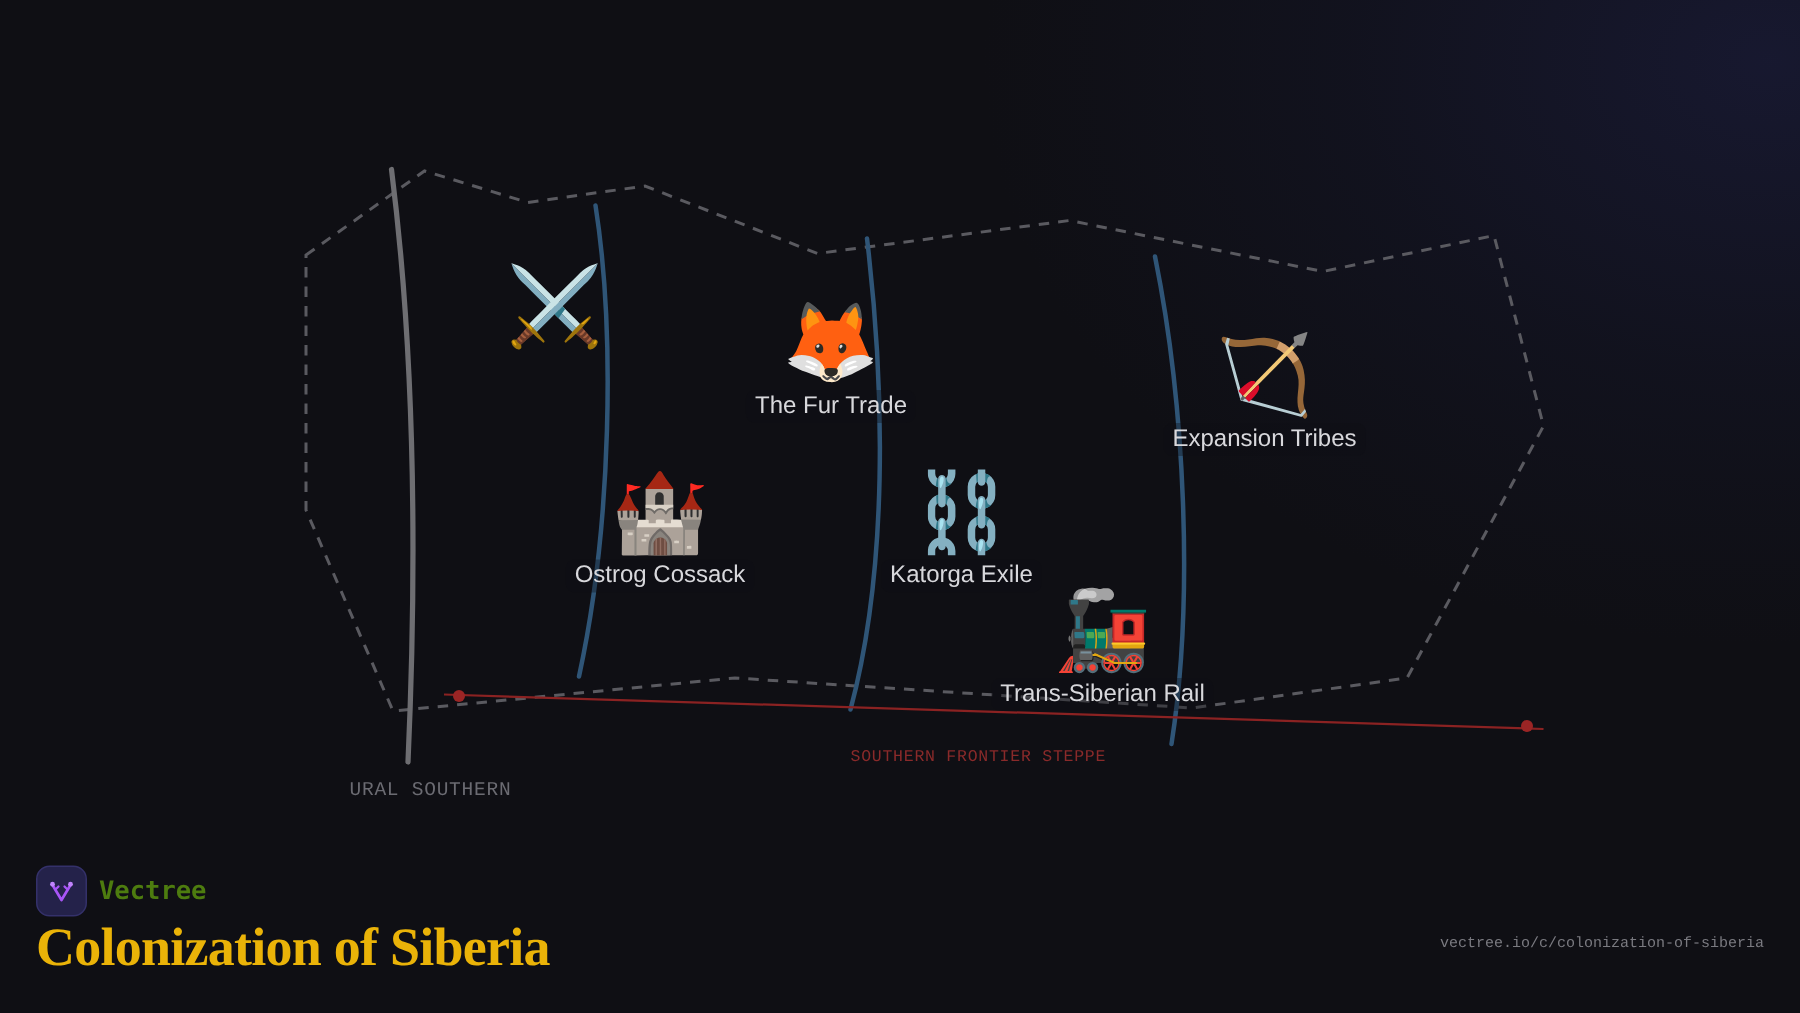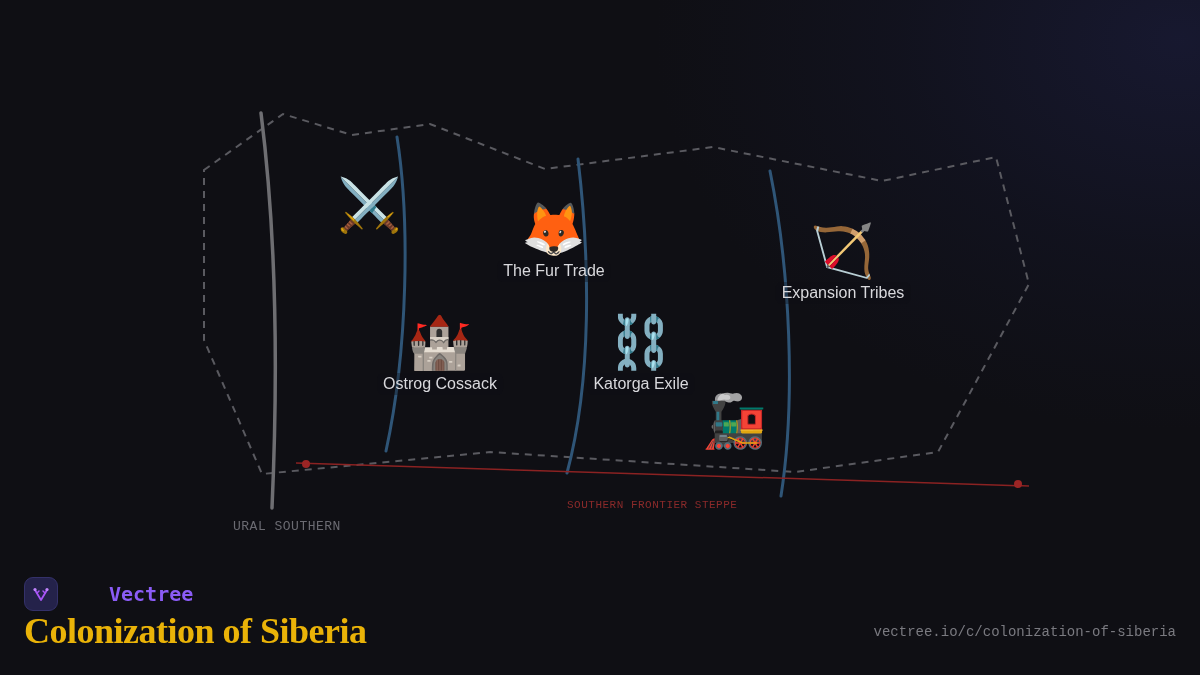--- a/index.html
+++ b/index.html
@@ -48,33 +48,33 @@
     display: flex; align-items: center; gap: 8px;
   }
   .logo {
     width: 34px; height: 34px; border-radius: 9px;
     background: #24224a;
     border: 1px solid #34316a;
     display: flex; align-items: center; justify-content: center;
   }
   .brand-name {
     font-family: "DejaVu Sans Mono", monospace;
-    font-weight: bold; font-size: 20px; color: #8b5cf6; margin-left: 43px;
+    font-weight: bold; font-size: 17px; color: #4d7c0f;
   }
   .title {
     position: absolute; left: 24px; top: 610px;
     font-family: Liberation Serif, serif;
     font-weight: bold; font-size: 36px; color: #eab308;
     letter-spacing: -0.5px;
     white-space: nowrap;
   }
   .url {
     position: absolute; right: 24px; top: 624px;
     font-family: "Liberation Mono", monospace;
-    font-size: 14px; color: #7a7a80;
+    font-size: 10px; color: #7a7a80;
     white-space: nowrap;
   }
 </style>
 </head>
 <body>
 
 <div class="bg-glow"></div>
 
 <svg class="map" viewBox="0 0 1200 675">
 
@@ -113,20 +113,21 @@
   <span class="label">Ostrog Cossack</span>
 </div>
 
 <div class="node" style="left:641px; top:313px;">
   <span class="emoji">⛓️</span>
   <span class="label">Katorga Exile</span>
 </div>
 
 <div class="node" style="left:735px; top:392px;">
   <span class="emoji">🚂</span>
+  <span class="label">Trans-Siberian Rail</span>
 </div>
 
 <div class="brand">
   <div class="logo">
     <svg width="20" height="20" viewBox="0 0 20 20">
       <path d="M4,6 L10,16 L16,6" fill="none" stroke="#a855f7" stroke-width="1.8" stroke-linecap="round" stroke-linejoin="round"></path>
       <path d="M6,9 L8,7 M14,9 L12,7" stroke="#a855f7" stroke-width="1.5" stroke-linecap="round"></path>
       <circle cx="4" cy="5.5" r="1.6" fill="#c084fc"></circle>
       <circle cx="16" cy="5.5" r="1.6" fill="#c084fc"></circle>
     </svg>

